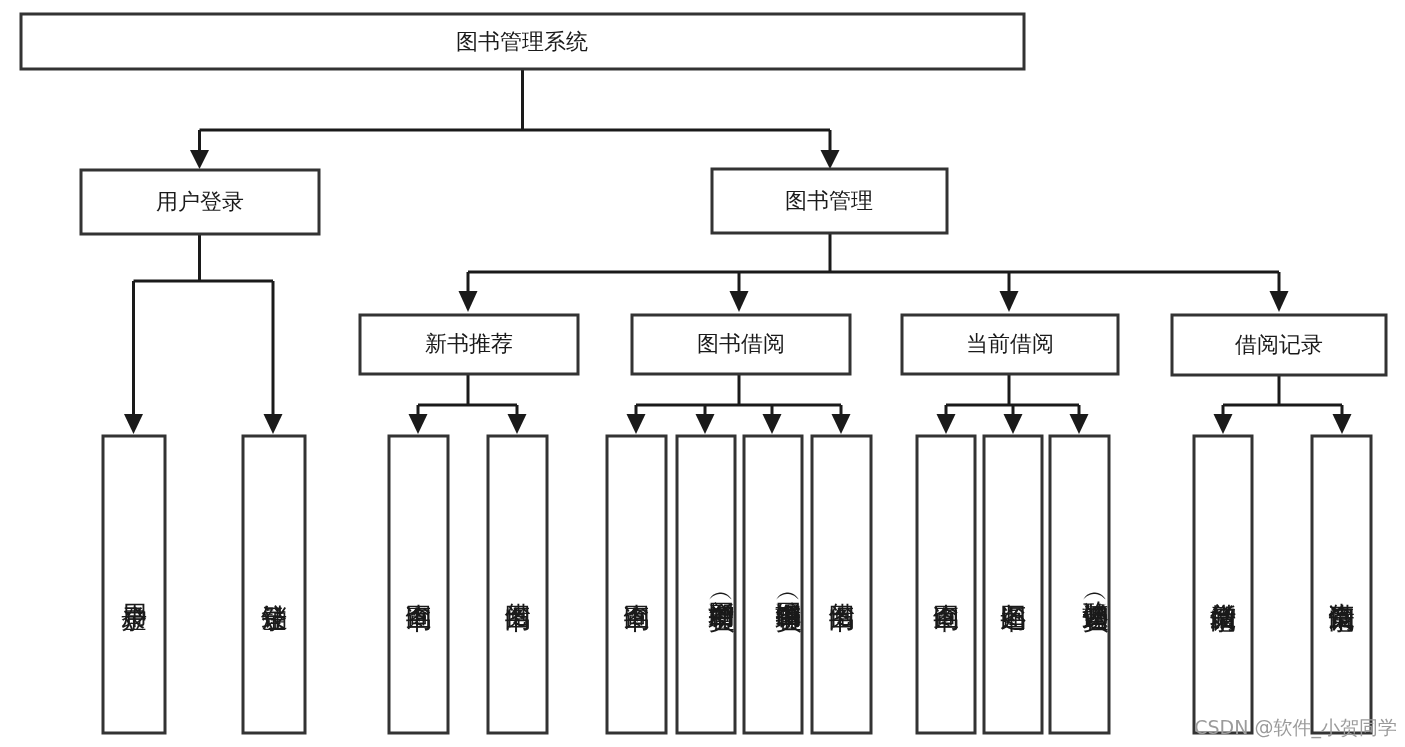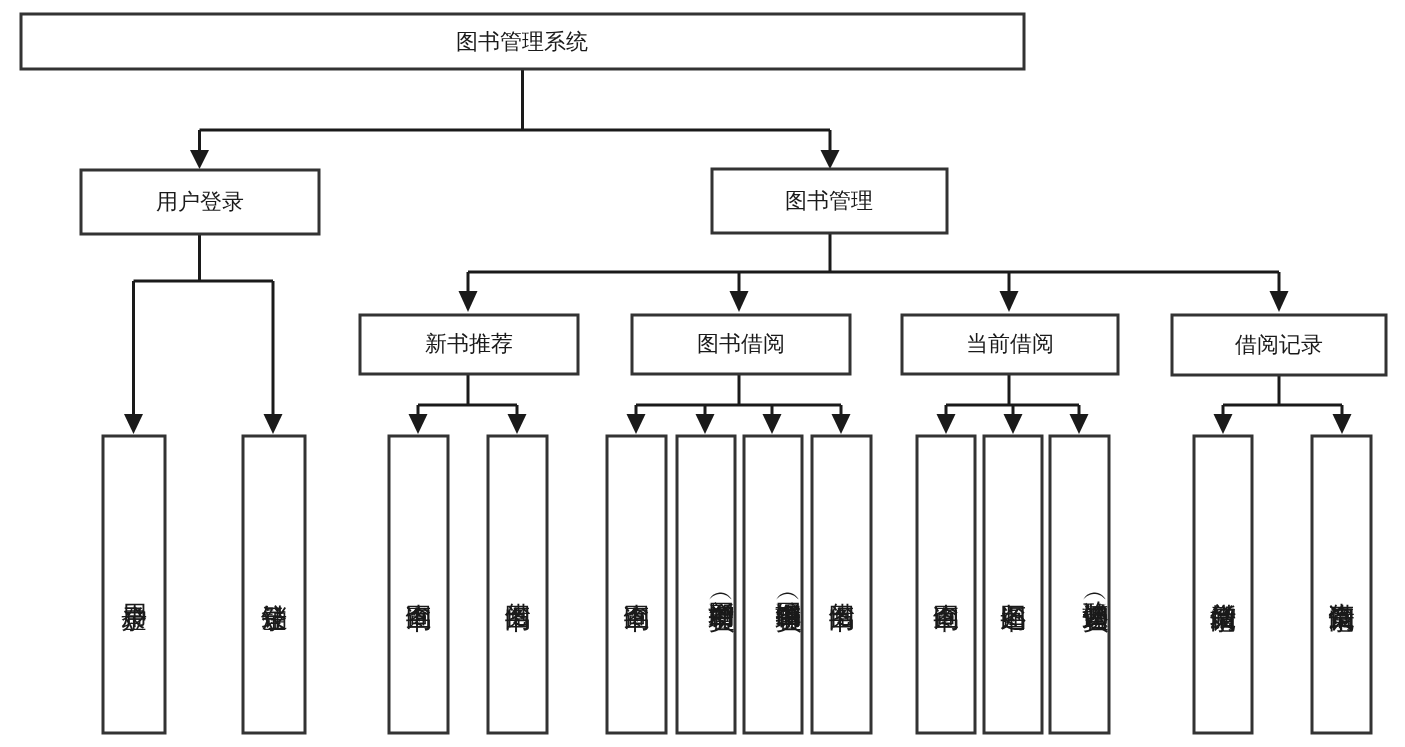--- a/index.html
+++ b/index.html
@@ -191,13 +191,14 @@
   <div class="node-label-v" style="left:607px; top:436px; width:59px; height:297px;">查询图书</div>
   <div class="node-label-v" style="left:677px; top:436px; width:58px; height:297px; align-items:flex-start;">新增图书（管理员）</div>
   <div class="node-label-v" style="left:744px; top:436px; width:58px; height:297px; align-items:flex-start;">编辑图书（管理员）</div>
   <div class="node-label-v" style="left:812px; top:436px; width:59px; height:297px;">借阅图书</div>
   <div class="node-label-v" style="left:917px; top:436px; width:58px; height:297px;">查询图书</div>
   <div class="node-label-v" style="left:984px; top:436px; width:58px; height:297px;">归还图书</div>
   <div class="node-label-v" style="left:1050px; top:436px; width:59px; height:297px; align-items:flex-start;">确认归还（管理员）</div>
   <div class="node-label-v" style="left:1194px; top:436px; width:58px; height:297px;">新增借阅记录</div>
   <div class="node-label-v" style="left:1312px; top:436px; width:59px; height:297px;">查询借阅记录</div>
 
+  <div class="watermark">CSDN @软件_小贺同学</div>
 </div>
 
 </body></html>

